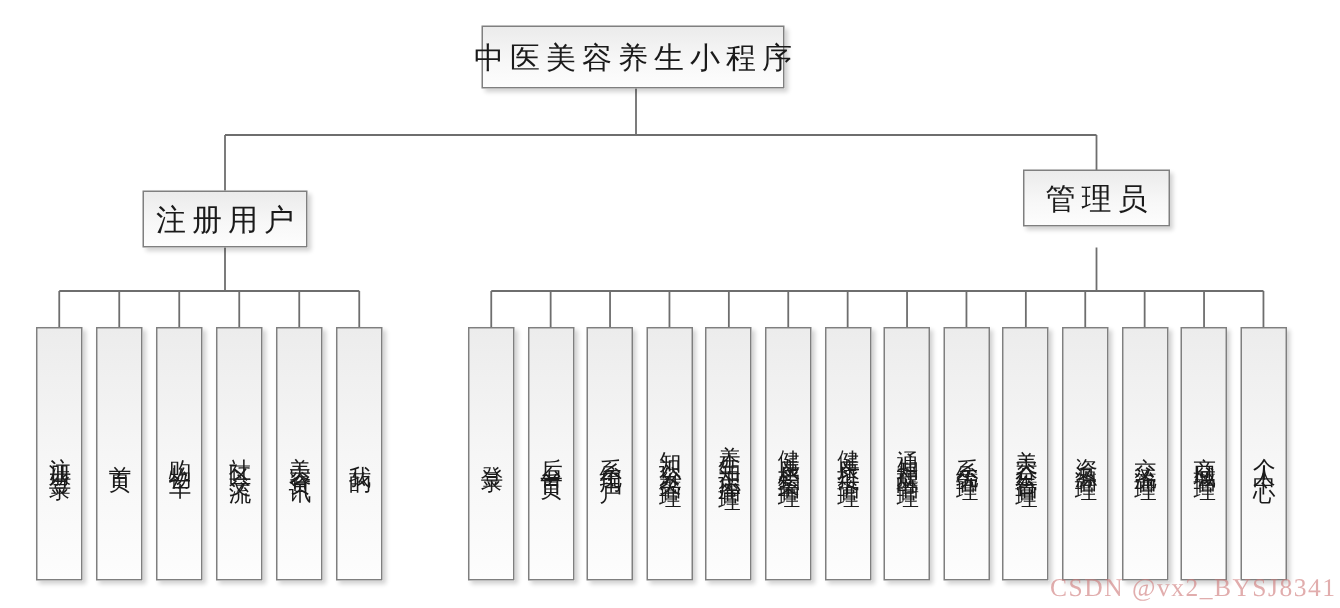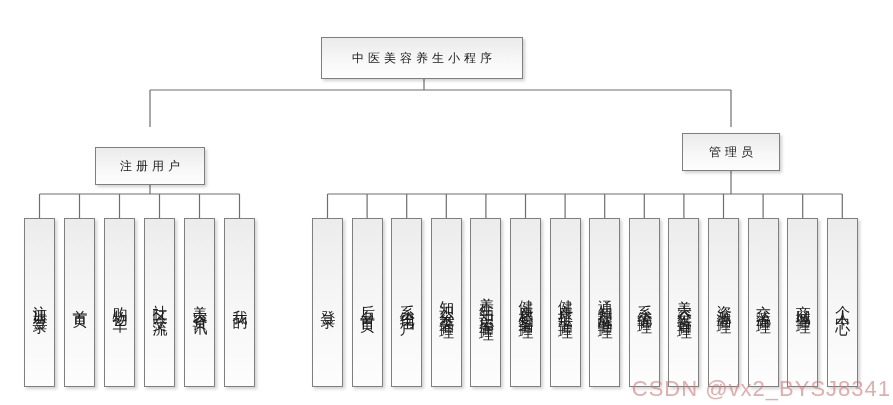--- a/index.html
+++ b/index.html
@@ -23,25 +23,24 @@
     box-sizing: border-box;
     border: 1px solid #7f7f7f;
     background: linear-gradient(180deg, #ebebeb 0%, #f7f7f7 55%, #fdfdfd 100%);
     box-shadow: 2px 2px 3px rgba(0,0,0,0.18);
     display: flex;
     align-items: center;
     justify-content: center;
     text-align: center;
   }
   .node.h-label {
-    font-size: 12px;
+    font-size: 20px;
     letter-spacing: 4px;
     white-space: nowrap;
     text-indent: 4px; 
-    margin-top: 20px;
   }
   .leaf {
     position: absolute;
     box-sizing: border-box;
     border: 1px solid #7f7f7f;
     background: linear-gradient(180deg, #ececec 0%, #f6f6f6 50%, #fdfdfd 100%);
     box-shadow: 2px 2px 3px rgba(0,0,0,0.18);
     display: flex;
     align-items: center;
     justify-content: center;
@@ -50,22 +49,22 @@
     writing-mode: vertical-rl;
     text-orientation: upright;
     font-size: 15px;
     letter-spacing: 5px;
     line-height: 1;
   }
   .watermark {
     position: absolute;
     right: 2px;
     bottom: 3px;
-    font-family: Liberation Sans, sans-serif;
-    font-size: 22px;
+    font-family: Liberation Serif, serif;
+    font-size: 17px;
     color: rgba(206, 123, 123, 0.62);
     letter-spacing: 1px;
     white-space: nowrap;
   }
 </style>
 </head>
 <body>
 
 <div class="canvas">
   <svg class="connector-layer" id="connectors" width="893" height="405" viewBox="0 0 893 405" xmlns="http://www.w3.org/2000/svg">

